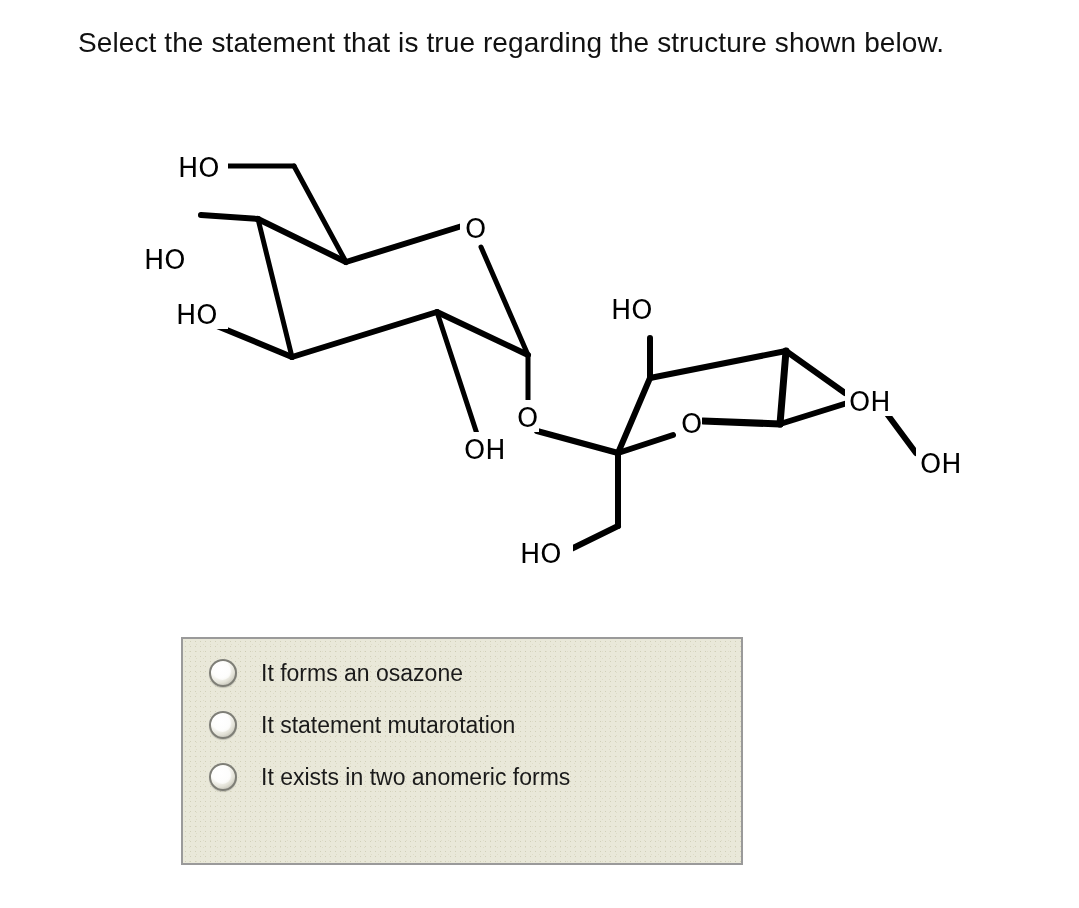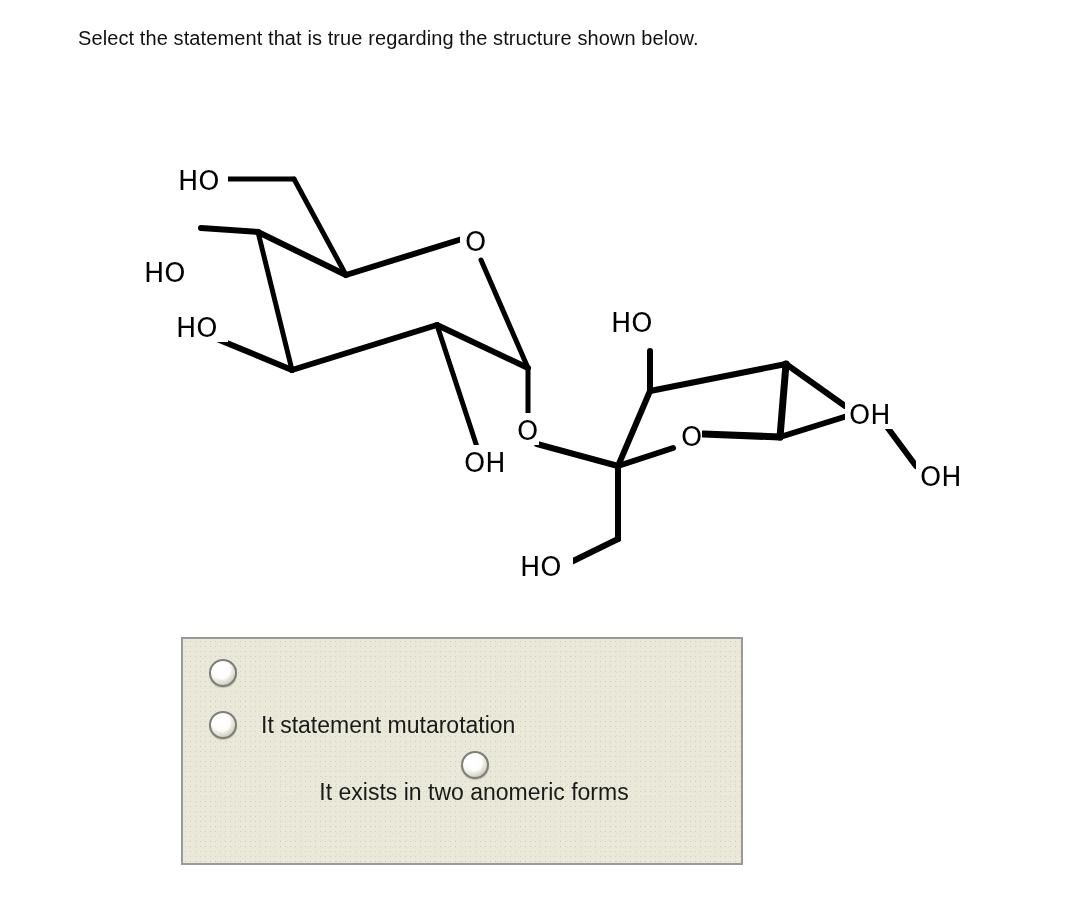--- a/index.html
+++ b/index.html
@@ -12,31 +12,31 @@
     height: 908px;
     position: relative;
     font-family: "Liberation Sans", sans-serif;
     overflow: hidden;
   }
 
   #question-title {
     position: absolute;
     left: 78px;
     top: 27px;
-    font-size: 20px;
+    font-size: 28px;
     color: #111111;
     letter-spacing: 0.1px;
     white-space: nowrap;
     font-family: "Liberation Sans", sans-serif;
   }
 
   #structure-figure {
     position: absolute;
     left: 0px;
-    top: 108px;
+    top: 95px;
     width: 923px;
     height: 510px;
   }
   #structure-svg {
     display: block;
   }
   .atom-label {
     font-family: "DejaVu Sans", sans-serif;
     font-size: 27px;
     fill: #000000;
@@ -184,22 +184,23 @@
 
       <rect x="916" y="351" width="60" height="32" fill="#ffffff"></rect>
       <text class="atom-label" x="920" y="378">OH</text>
     </g>
   </svg>
 </div>
 
 <div id="answer-options">
   <div class="option-row" style="top:8px;">
     <span class="radio"></span>
+    <span class="option-label">It forms an osazone</span>
   </div>
   <div class="option-row" style="top:60px;">
     <span class="radio"></span>
     <span class="option-label">It statement mutarotation</span>
   </div>
-  <div class="option-row" style="top:112px;flex-direction:column;">
+  <div class="option-row" style="top:112px;">
     <span class="radio"></span>
     <span class="option-label">It exists in two anomeric forms</span>
   </div>
 </div>
 
 </body></html>

